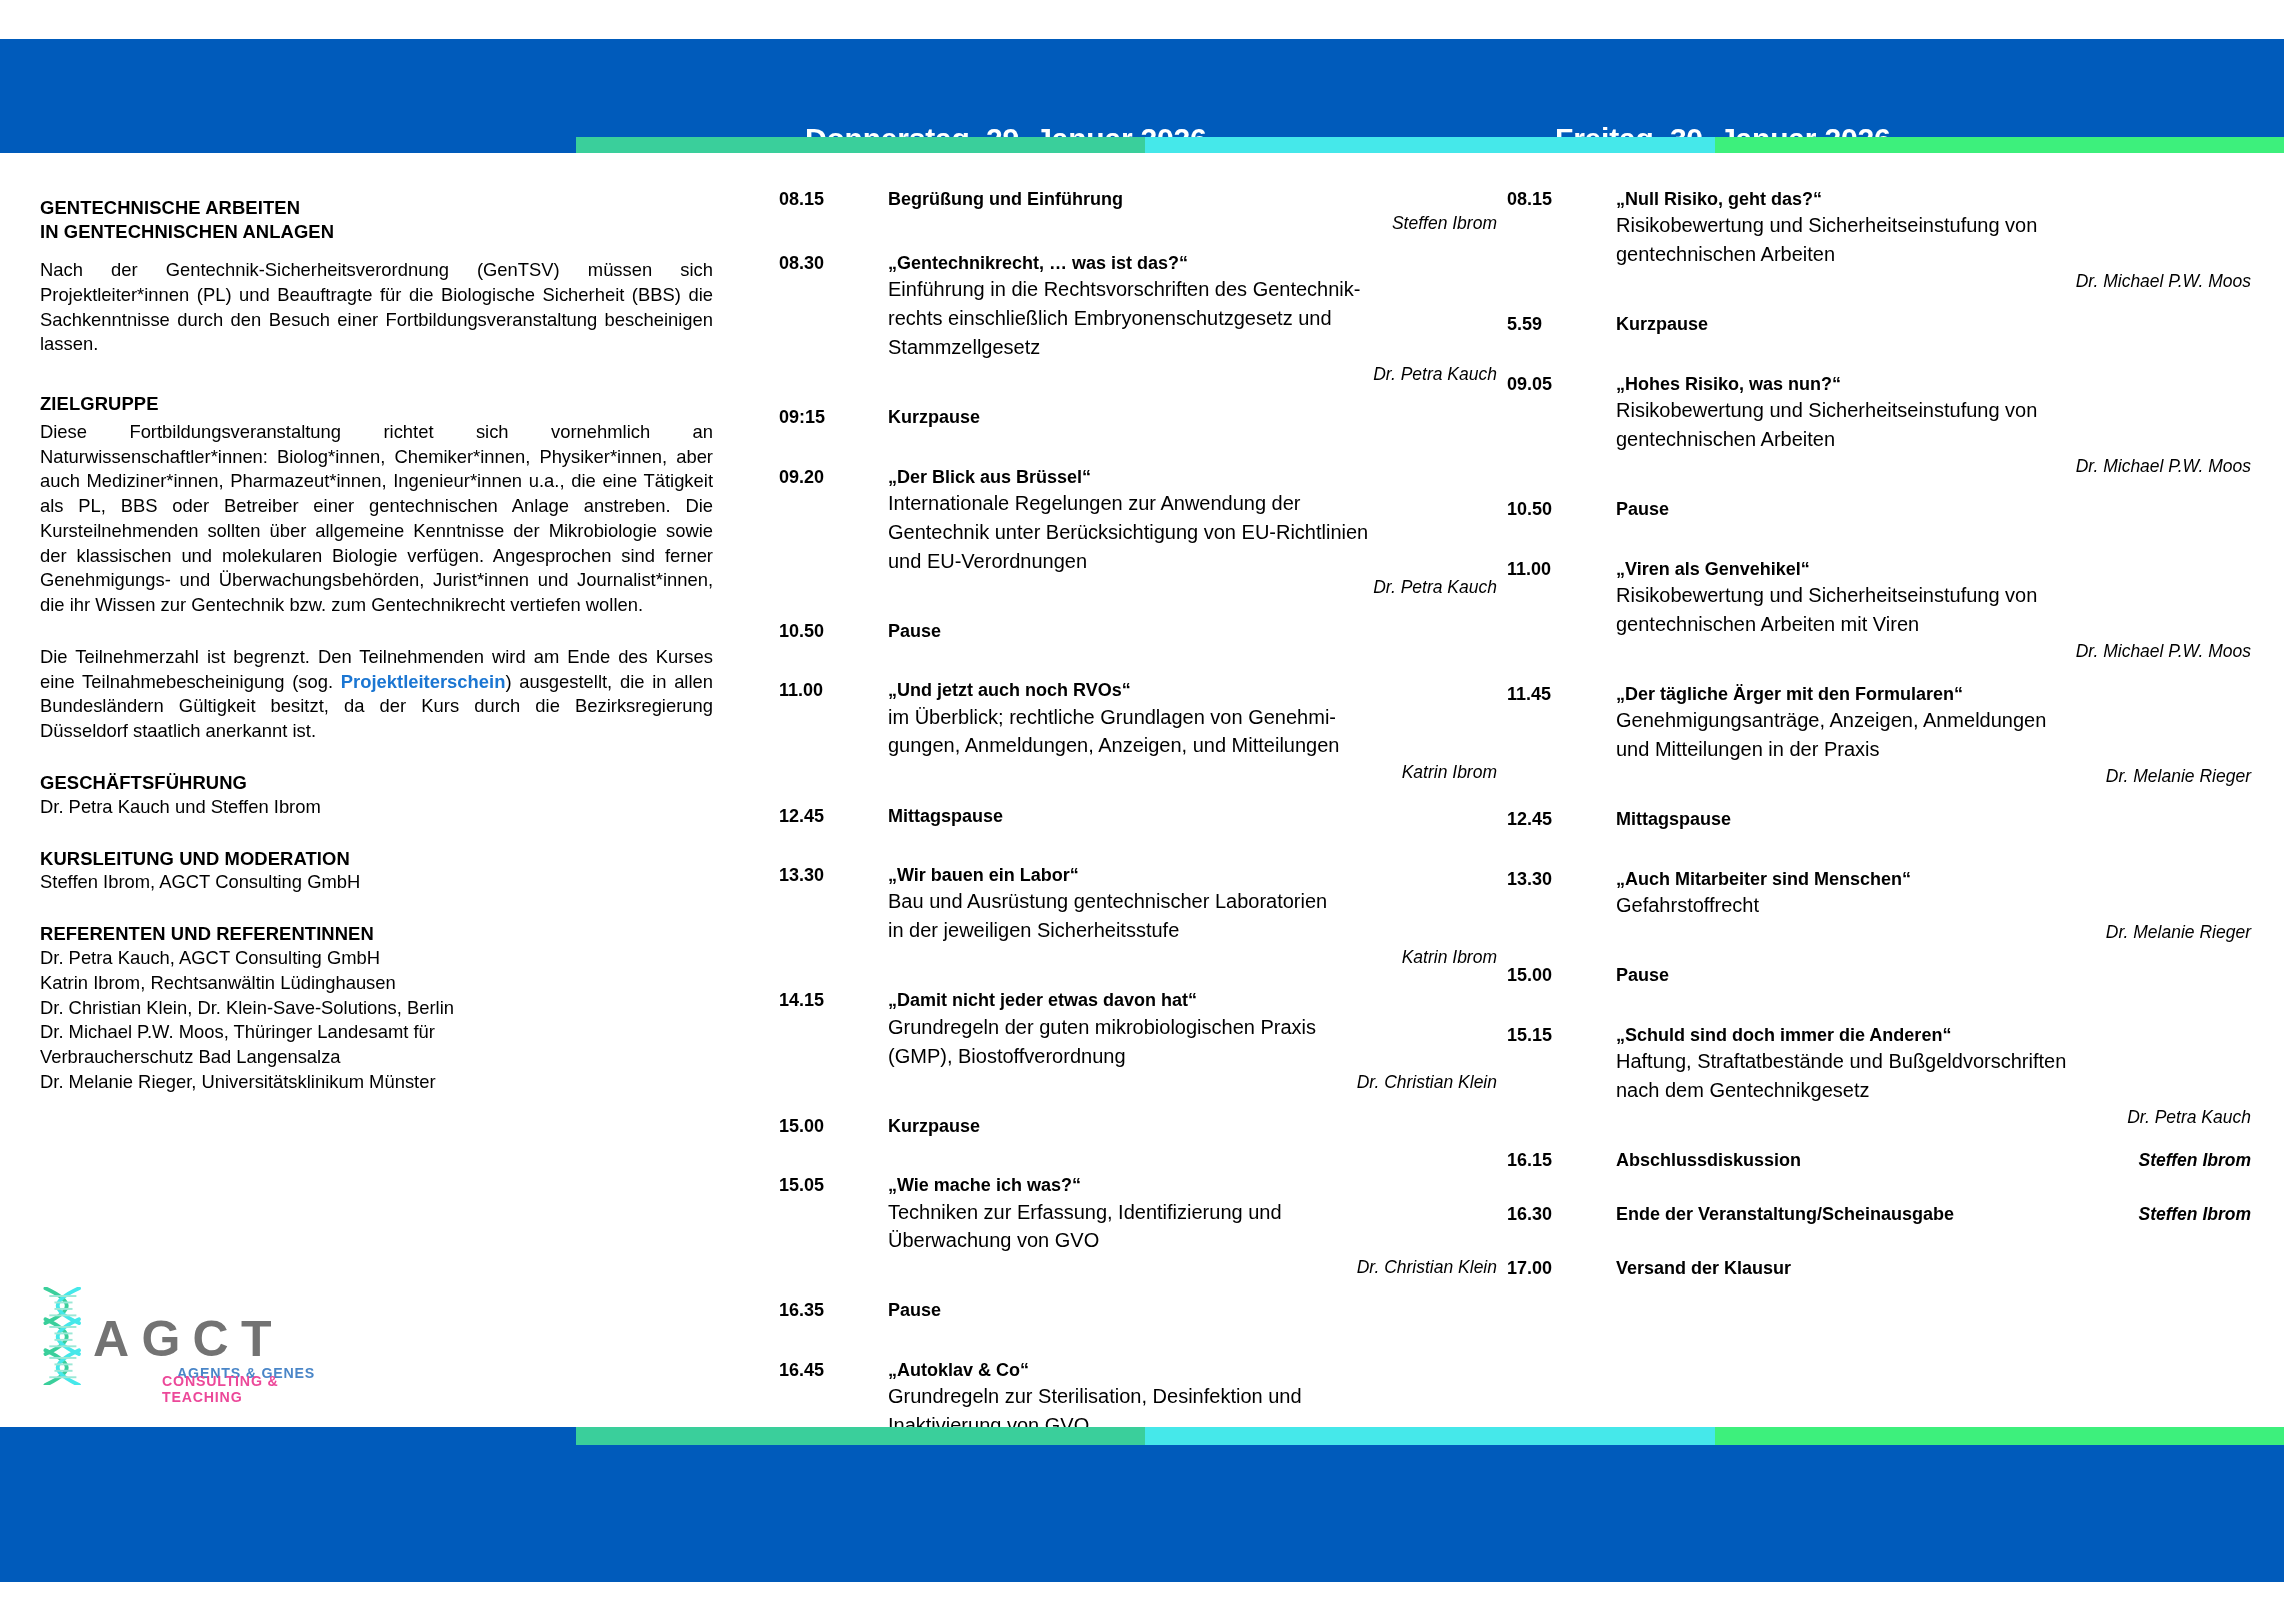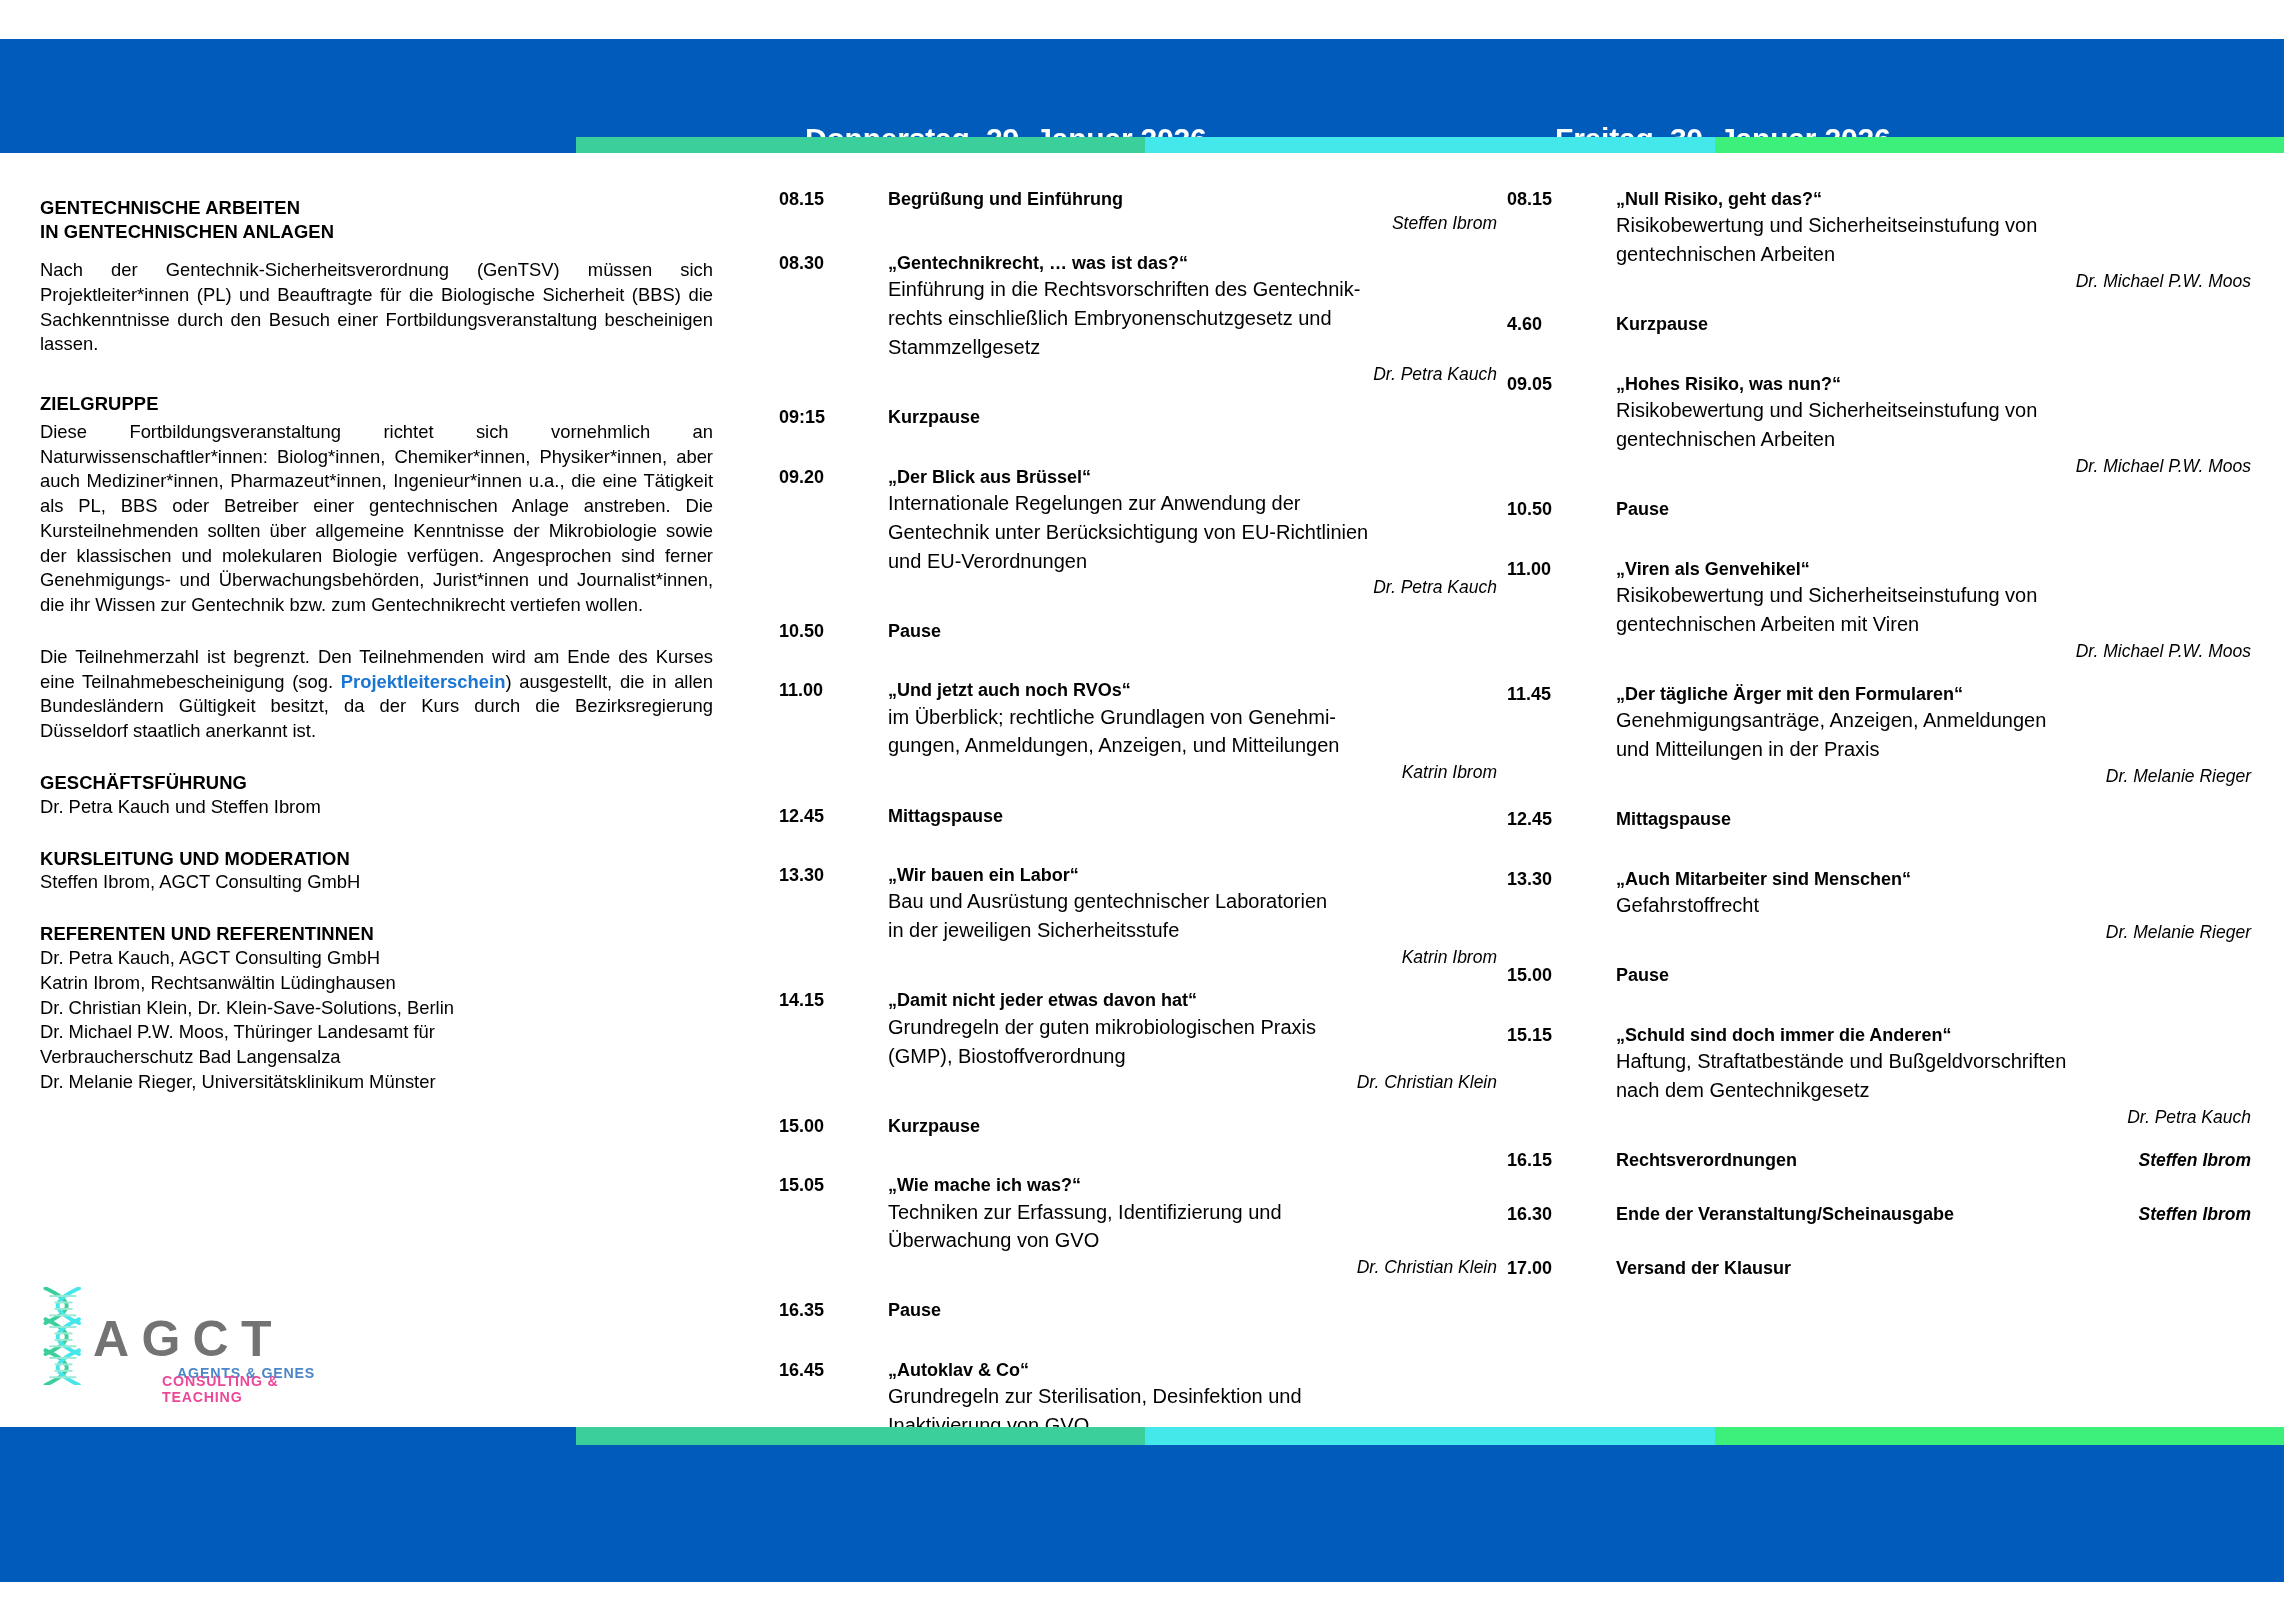--- a/index.html
+++ b/index.html
@@ -472,21 +472,21 @@
             <div class="slot-title">„Null Risiko, geht das?“</div>
             <div class="slot-desc">Risikobewertung und Sicherheitseinstufung von</div>
             <div class="slot-desc">gentechnischen Arbeiten</div>
             <div class="slot-speaker">Dr. Michael P.W. Moos</div>
           </div>
         </div>
       </div>
       <div class="spacer-18"></div>
       <div class="slot">
         <div class="slot-row">
-          <div class="slot-time">4.60</div>
+          <div class="slot-time">5.59</div>
           <div class="slot-body">
             <div class="slot-title">Kurzpause</div>
           </div>
         </div>
       </div>
       <div class="spacer-44"></div>
       <div class="slot">
         <div class="slot-row">
           <div class="slot-time">09.05</div>
           <div class="slot-body">
@@ -570,21 +570,21 @@
             <div class="slot-speaker">Dr. Petra Kauch</div>
           </div>
         </div>
       </div>
       <div class="spacer-18"></div>
       <div class="slot">
         <div class="slot-row">
           <div class="slot-time">16.15</div>
           <div class="slot-body">
             <div class="slot-title withspk">
-              <span>Rechtsverordnungen</span>
+              <span>Abschlussdiskussion</span>
               <span class="slot-speaker inline">Steffen Ibrom</span>
             </div>
           </div>
         </div>
       </div>
       <div class="spacer-34"></div>
       <div class="slot">
         <div class="slot-row">
           <div class="slot-time">16.30</div>
           <div class="slot-body">

